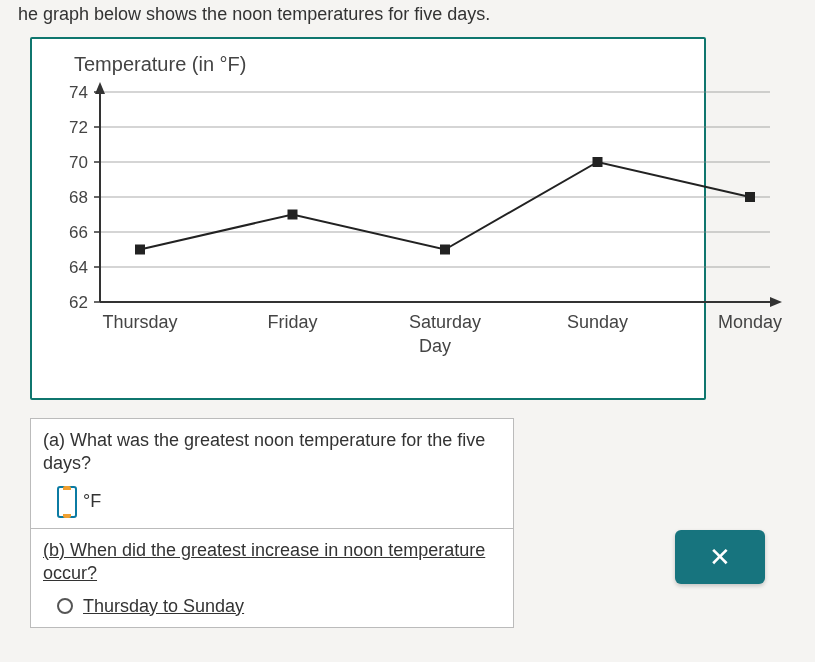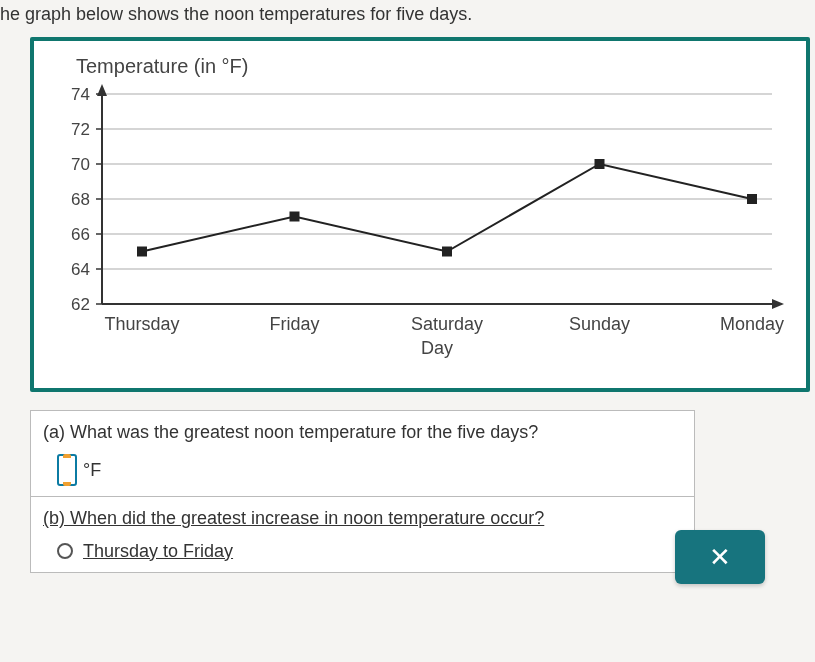--- a/index.html
+++ b/index.html
@@ -8,45 +8,45 @@
       background: #f5f4f2;
       color: #333;
       width: 815px;
       height: 662px;
       overflow: hidden;
       position: relative;
     }
     .intro {
       font-size: 18px;
       color: #333;
-      padding: 4px 0 12px 0;
+      padding: 4px 0 12px 18px;
       font-weight: 500;
     }
     .chart-card {
       background: #fff;
-      border: 4px solid #0f766e;
+      border: 2px solid #0f766e;
       border-radius: 2px;
       margin: 0 0 18px 30px;
-      padding: 14px 12px 20px 18px;
-      width: 780px;
+      padding: 14px 12px 32px 18px;
+      width: 676px;
     }
     .chart-title {
       font-size: 20px;
       color: #444;
       margin-bottom: 6px;
       margin-left: 24px;
     }
     .chart-wrap {
       position: relative;
     }
     .question-card {
       background: #fff;
       border: 1px solid #bbb;
       margin: 0 0 0 30px;
-      width: 665px;
+      width: 484px;
     }
     .q-section {
       padding: 10px 12px;
       border-bottom: 1px solid #bbb;
     }
     .q-section:last-child { border-bottom: none; text-decoration: underline; }
     .q-text {
       font-size: 18px;
       color: #333;
       line-height: 1.3;
@@ -169,20 +169,20 @@
     <div class="q-text">(a) What was the greatest noon temperature for the five days?</div>
     <div class="answer-row">
       <div class="num-input"></div>
       <span class="unit">°F</span>
     </div>
   </div>
   <div class="q-section">
     <div class="q-text">(b) When did the greatest increase in noon temperature occur?</div>
     <div class="radio-row">
       <div class="radio"></div>
-      <span class="radio-label">Thursday to Friday</span>
+      <span class="radio-label">Thursday to Sunday</span>
     </div>
   </div>
 </div>
 
 <div class="x-btn">
   <span>✕</span>
 </div>
 
 </body></html>

